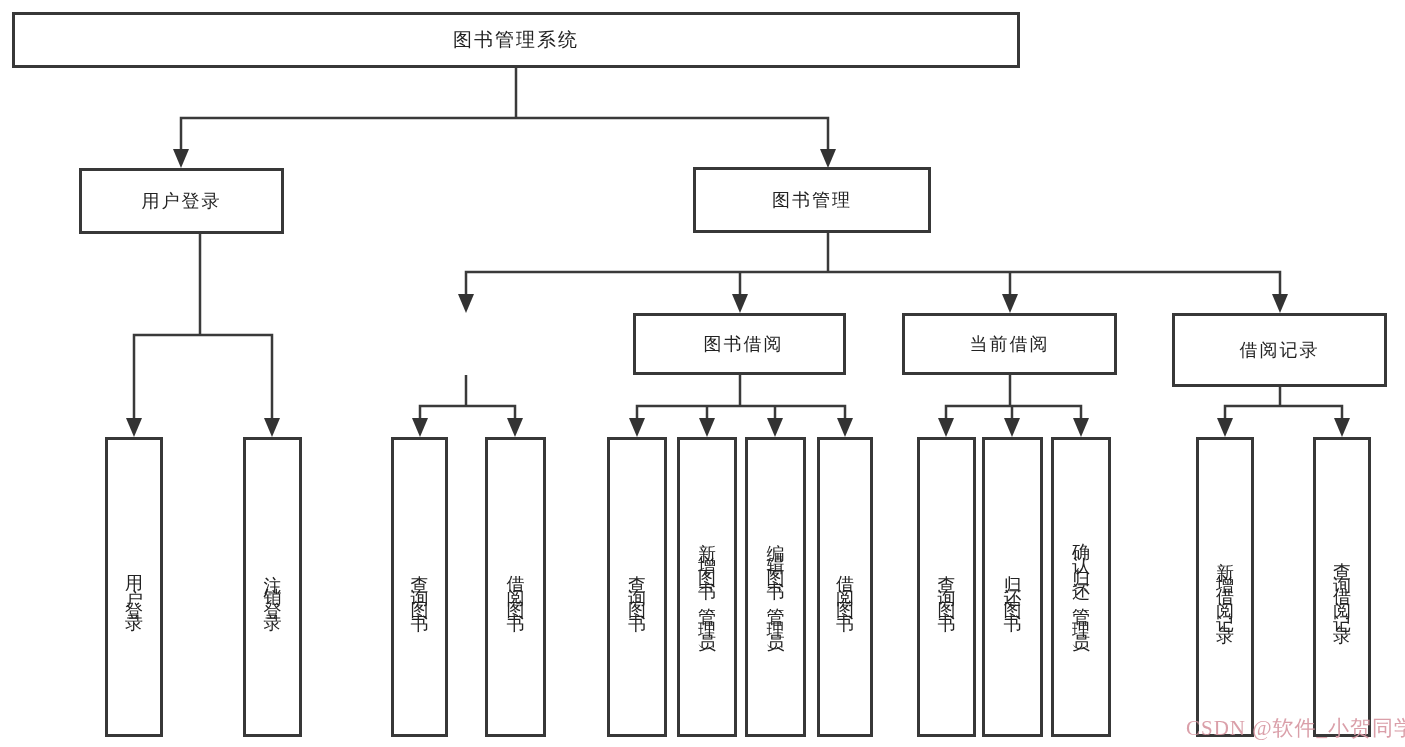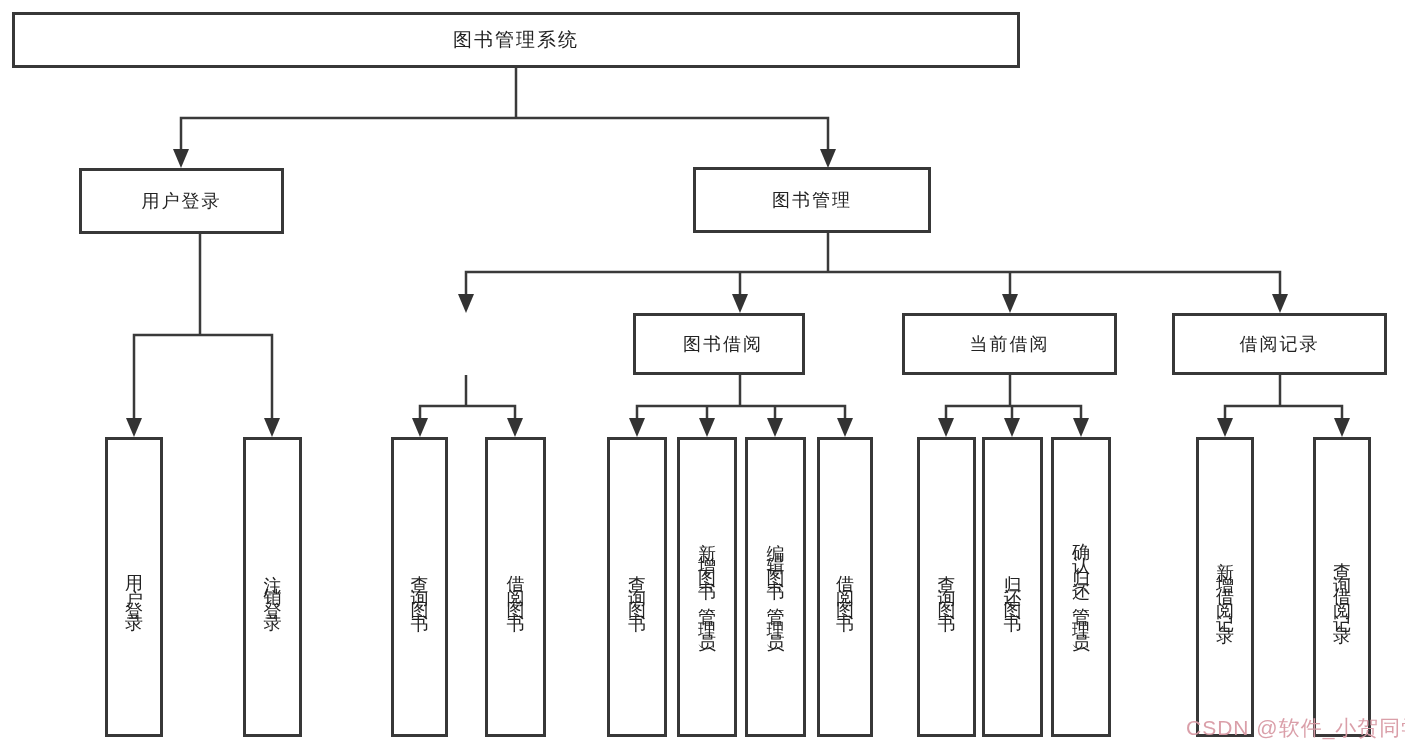--- a/index.html
+++ b/index.html
@@ -1,20 +1,20 @@
 <!DOCTYPE html>
 <html><head>
 <meta charset="utf-8">
 <style>
   html,body{margin:0;padding:0;background:#ffffff;}
   .stage{
     position:relative;
     width:1405px;height:747px;
     background:#ffffff;
-    font-family:Liberation Sans, sans-serif;
+    font-family:Liberation Serif, serif;
     overflow:hidden;
     border-radius:6px;
   }
   .connectors{position:absolute;left:0;top:0;z-index:1;}
   .connectors path{stroke:#3a3a3a;stroke-width:2.5;fill:none;}
   .connectors polygon{fill:#333333;stroke:none;}
   .node{
     position:absolute;
     box-sizing:border-box;
     border:3px solid #383838;
@@ -104,27 +104,27 @@
     <span>图书管理系统</span>
   </div>
 
   <div class="node h" style="left:79px;top:168px;width:205px;height:66px;">
     <span>用户登录</span>
   </div>
   <div class="node h" style="left:693px;top:167px;width:238px;height:66px;">
     <span>图书管理</span>
   </div>
 
-  <div class="node h" style="left:633px;top:313px;width:172px;height:62px;padding-left:8px;">
+  <div class="node h" style="left:633px;top:313px;width:213px;height:62px;padding-left:8px;">
     <span>图书借阅</span>
   </div>
   <div class="node h" style="left:902px;top:313px;width:215px;height:62px;">
     <span>当前借阅</span>
   </div>
-  <div class="node h" style="left:1172px;top:313px;width:215px;height:62px;">
+  <div class="node h" style="left:1172px;top:313px;width:215px;height:74px;">
     <span>借阅记录</span>
   </div>
 
   <div class="node v" style="left:105px;width:58px;">
     <span class="vtext">用户登录</span>
   </div>
   <div class="node v" style="left:243px;width:59px;">
     <span class="vtext">注销登录</span>
   </div>
 

